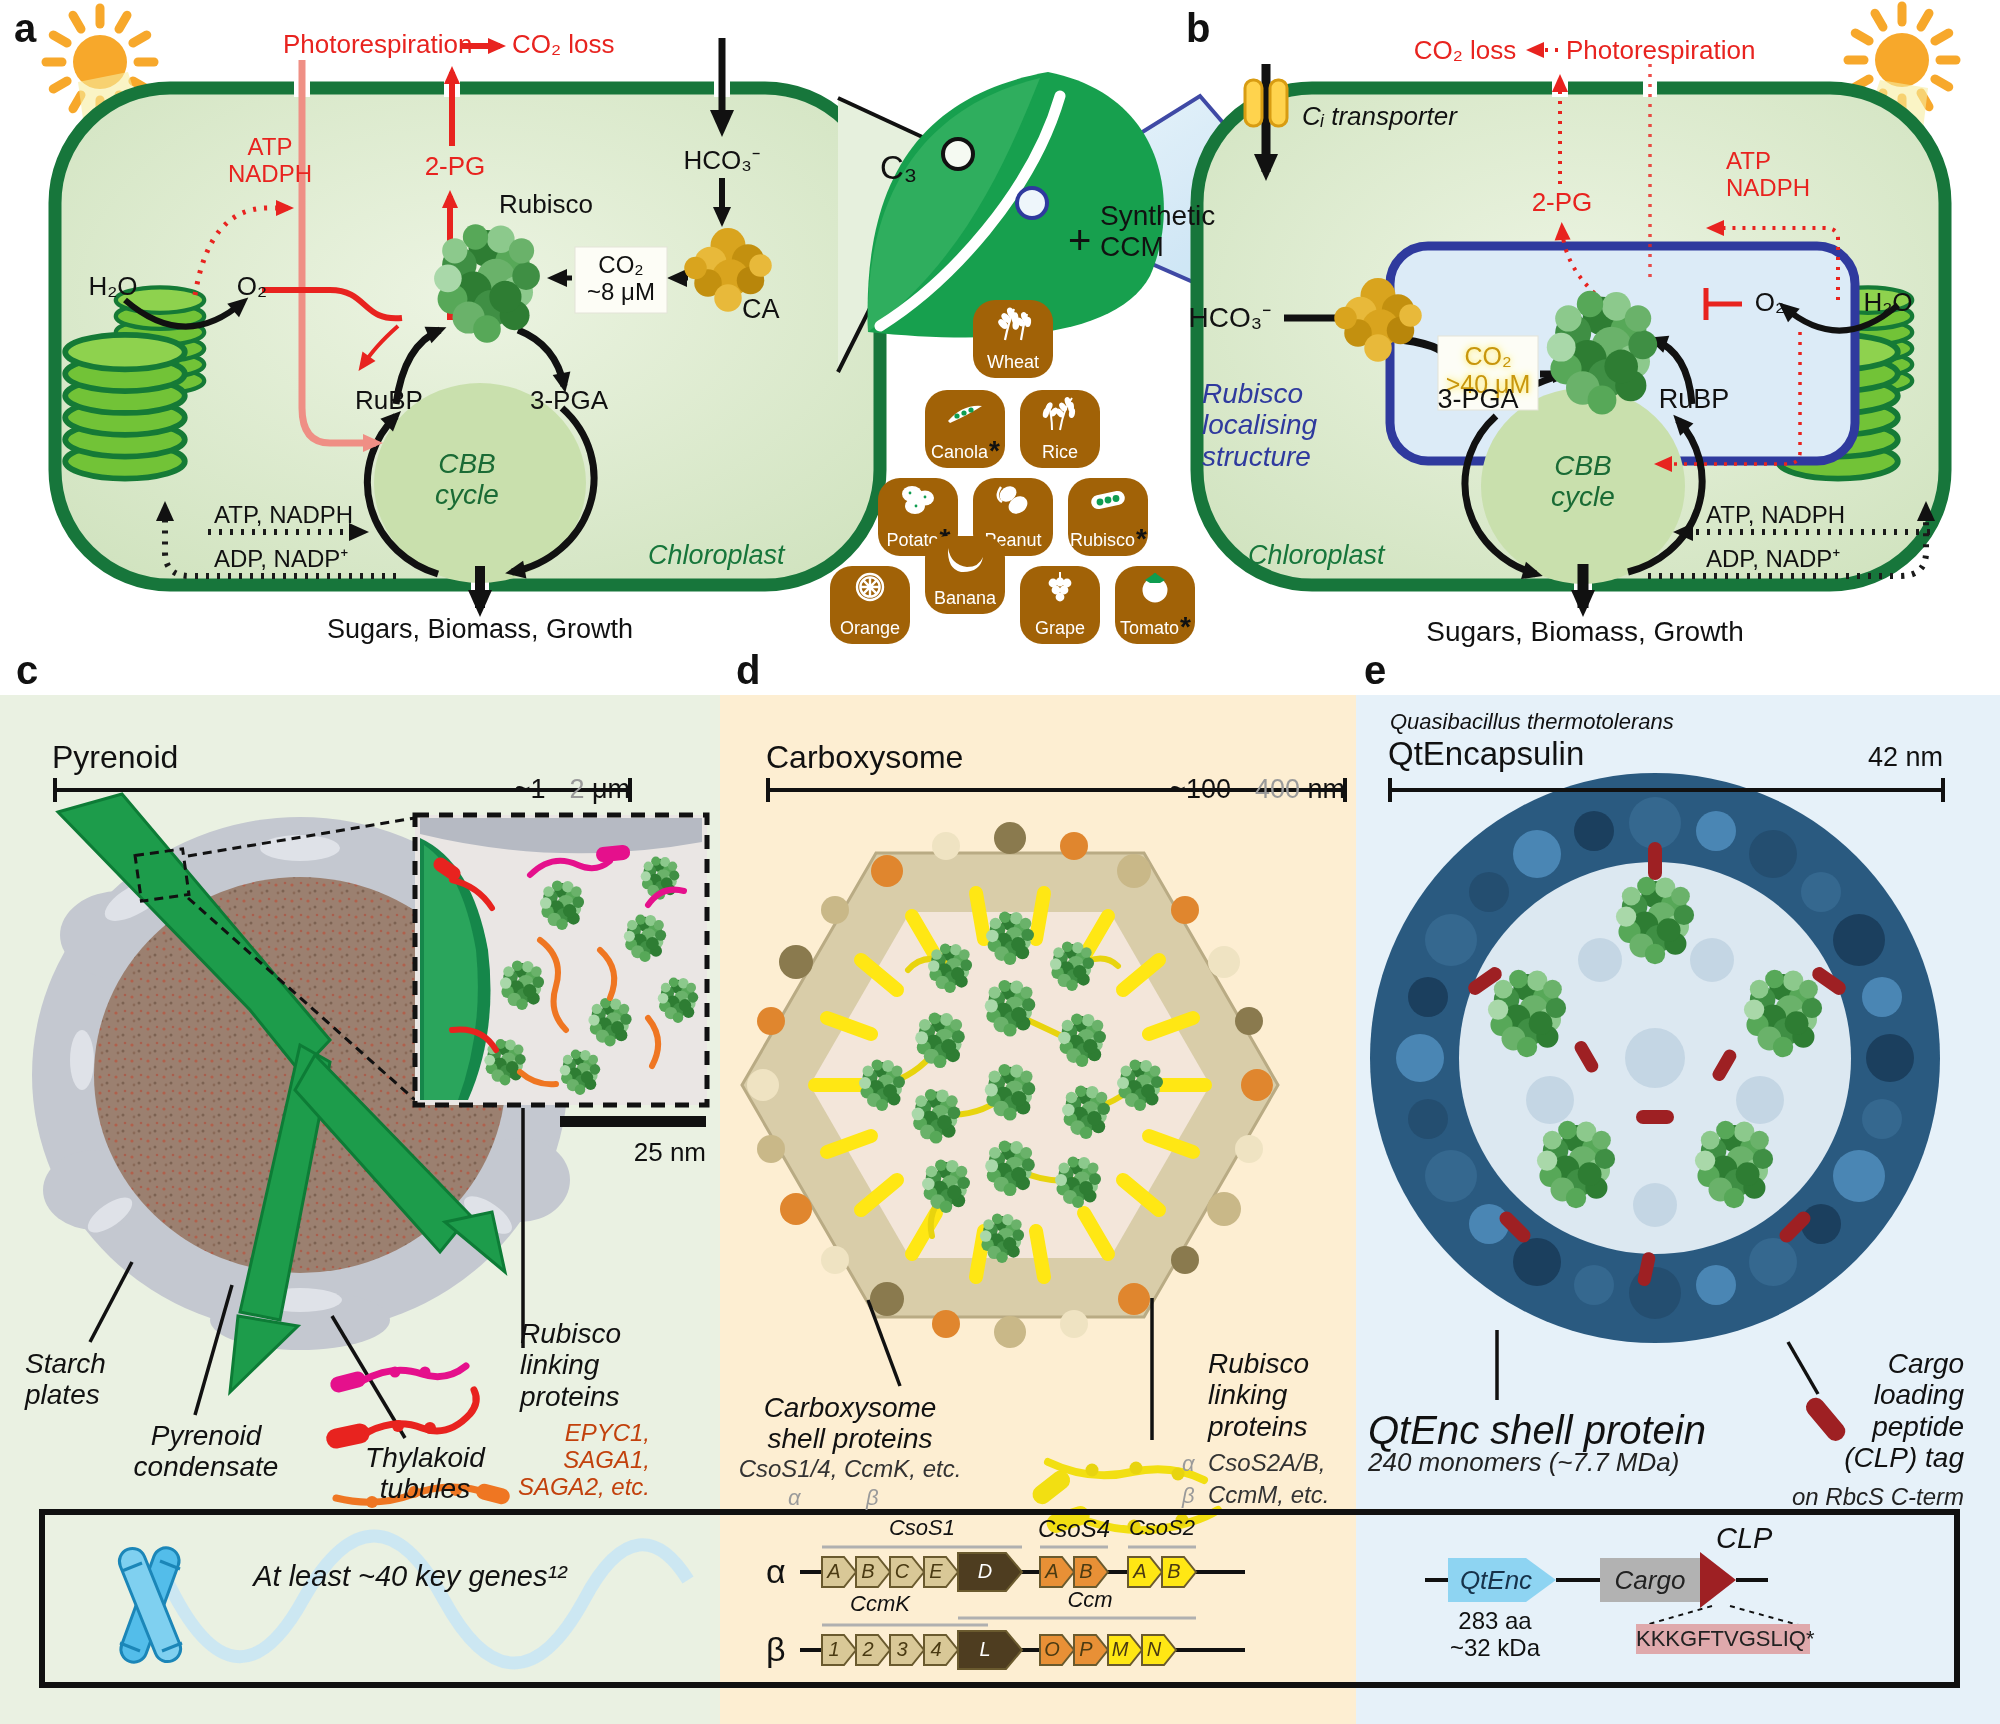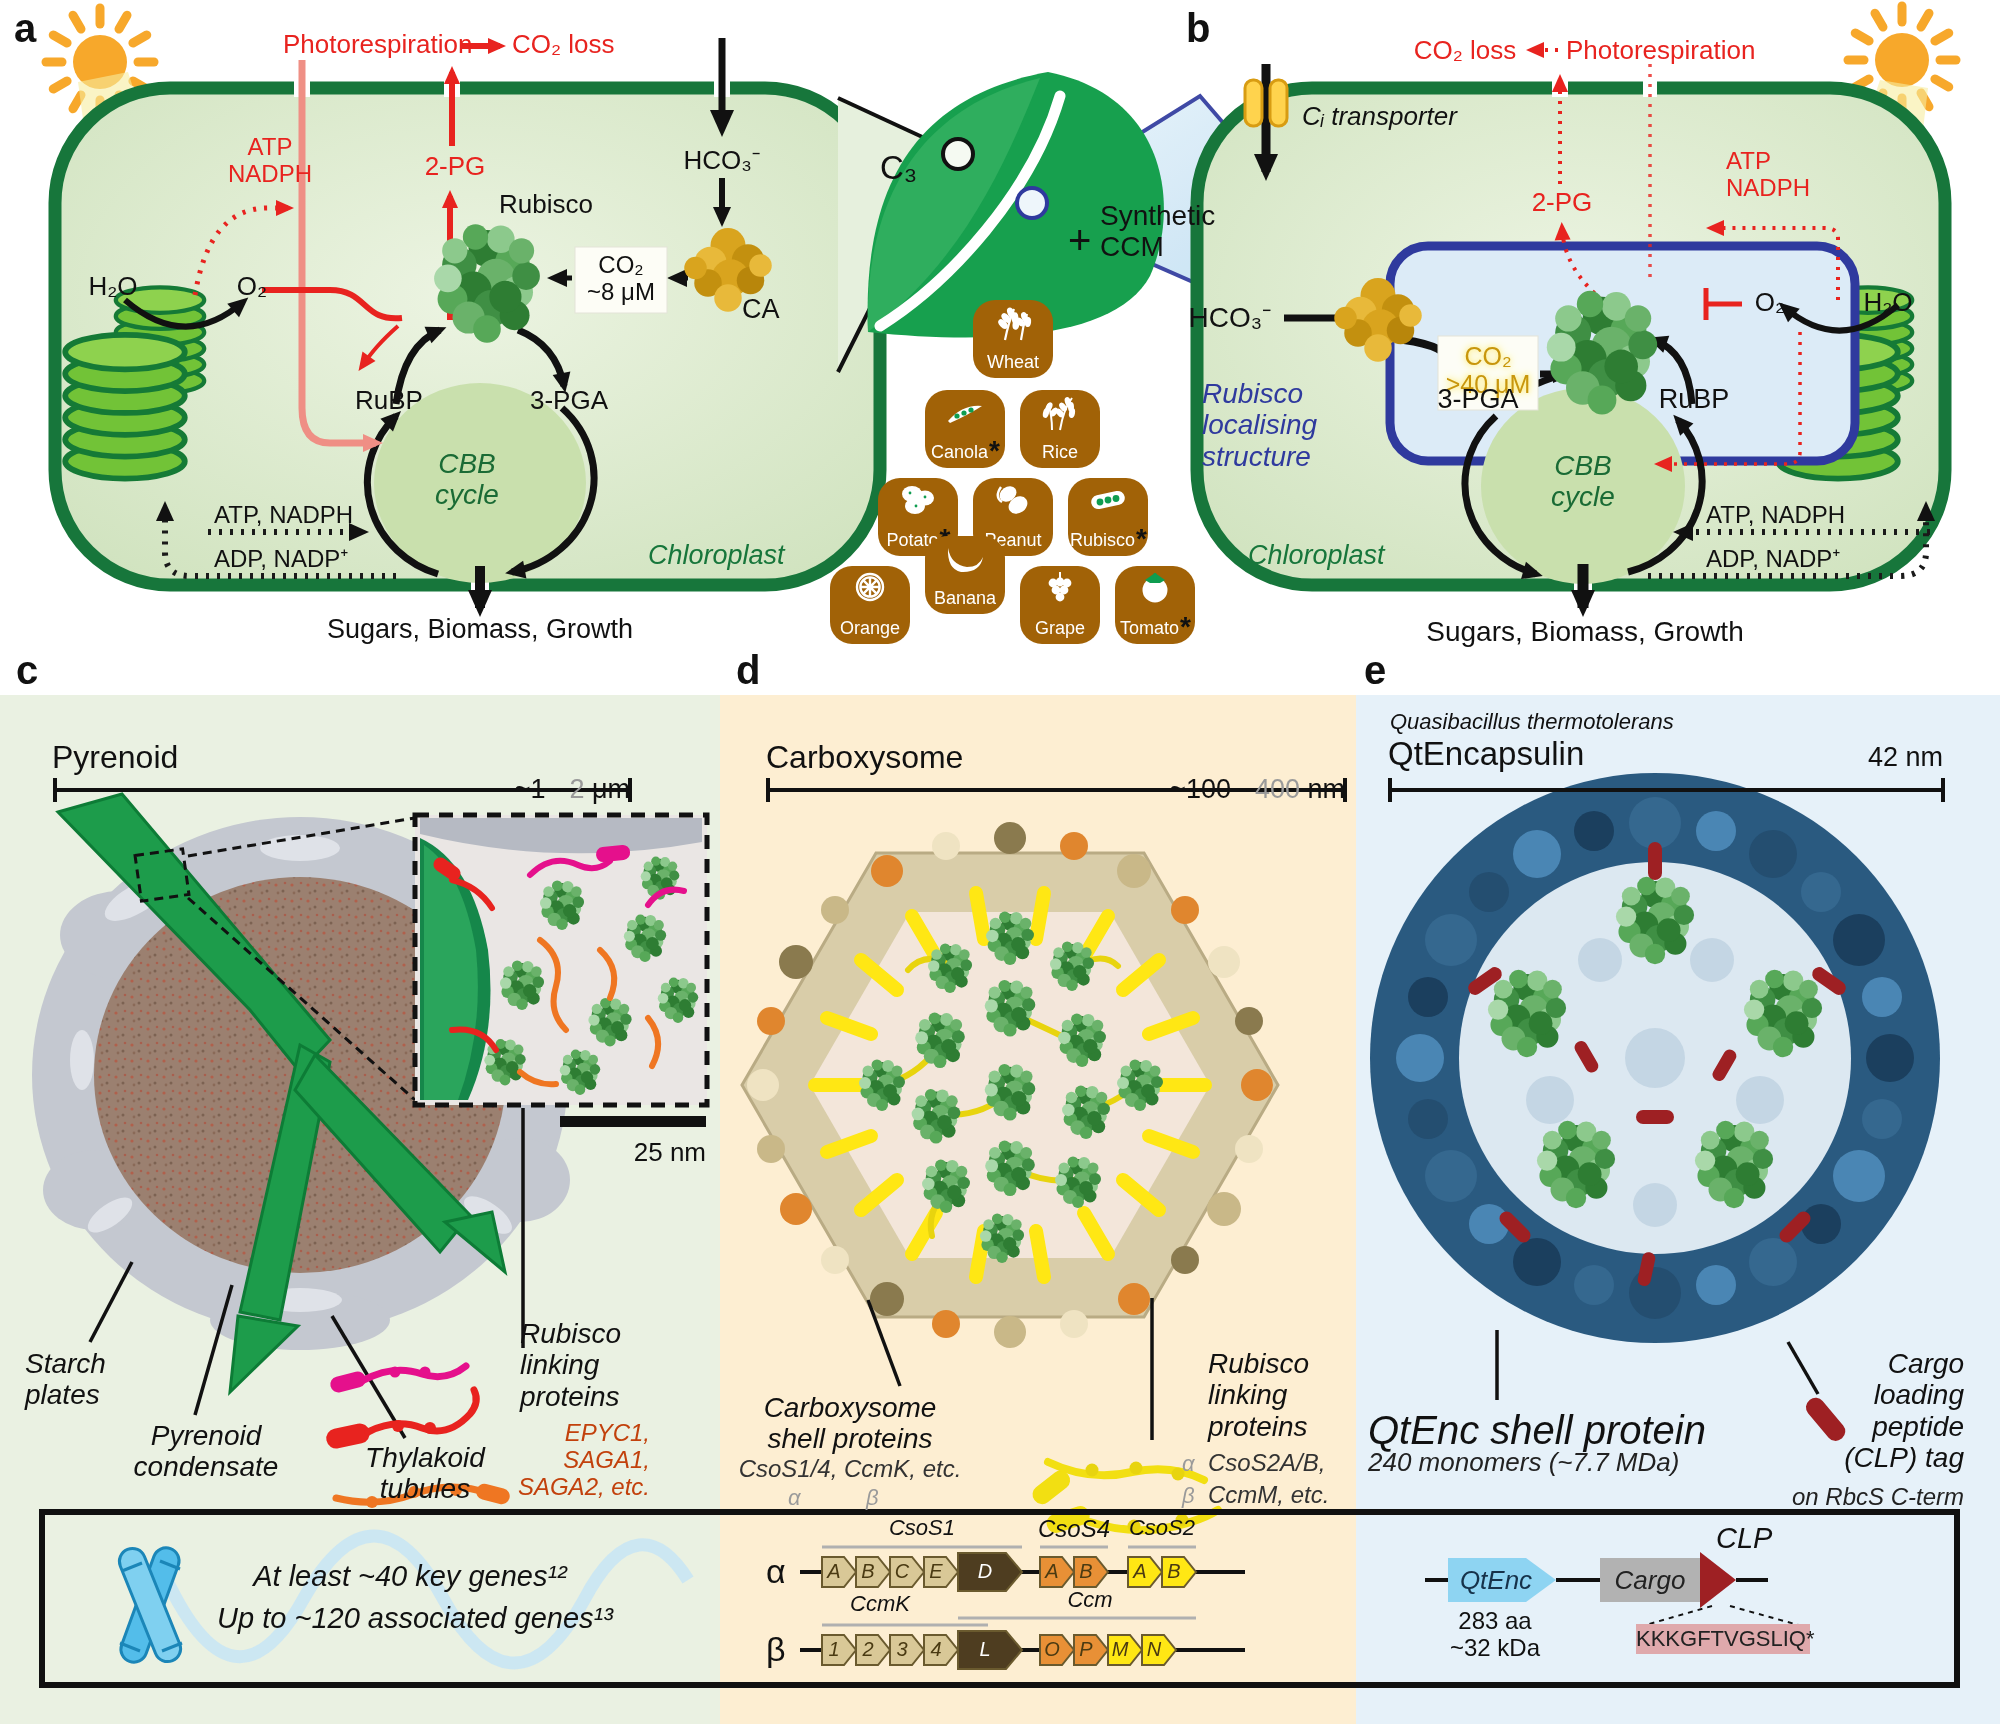--- a/index.html
+++ b/index.html
@@ -724,21 +724,20 @@
 condensate</div>
   <div class="t b i c" style="left:325px;top:1442px;width:200px;font-size:28px;">Thylakoid
 tubules</div>
   <div class="t b i" style="left:520px;top:1318px;font-size:28px;">Rubisco
 linking
 proteins</div>
   <div class="t i rt" style="left:470px;top:1420px;width:180px;font-size:24px;color:#c2410c;">EPYC1,
 SAGA1,
 SAGA2, etc.</div>
   <div class="t b i c" style="left:200px;top:1560px;width:420px;font-size:29px;">At least ~40 key genes¹²</div>
-  <div class="t b i c" style="left:180px;top:1602px;width:470px;font-size:29px;">Up to ~120 associated genes¹³</div>
 
   <div class="t panel-letter" style="left:736px;top:648px;">d</div>
   <div class="t b" style="left:766px;top:740px;font-size:32px;">Carboxysome</div>
   <div class="t rt" style="left:1080px;top:744px;width:265px;font-size:27px;">
     <span>~100 - </span><span class="gray">400</span><span> nm</span>
   </div>
   <div class="t b i c" style="left:738px;top:1392px;width:224px;font-size:28px;">Carboxysome
 shell proteins</div>
   <div class="t i c" style="left:738px;top:1456px;width:224px;font-size:24px;color:#333;">CsoS1/4, CcmK, etc.</div>
   <div class="t i gray" style="left:788px;top:1486px;font-size:22px;">α</div>

